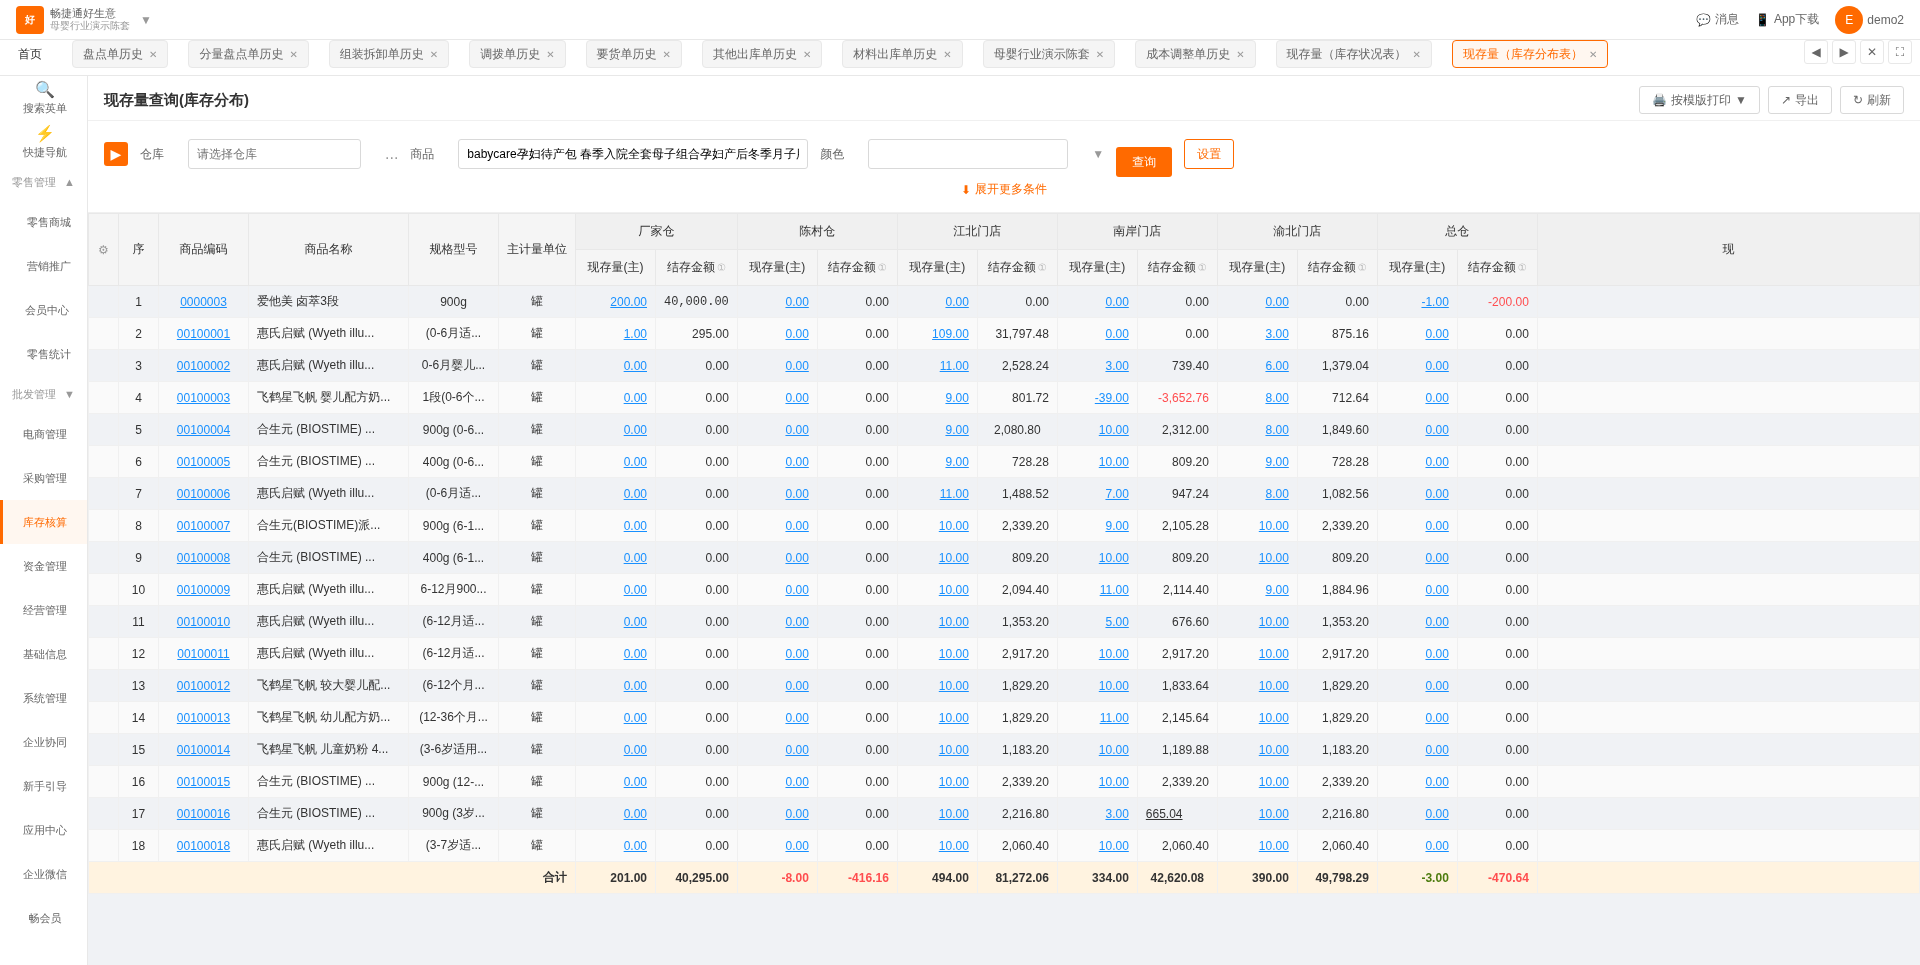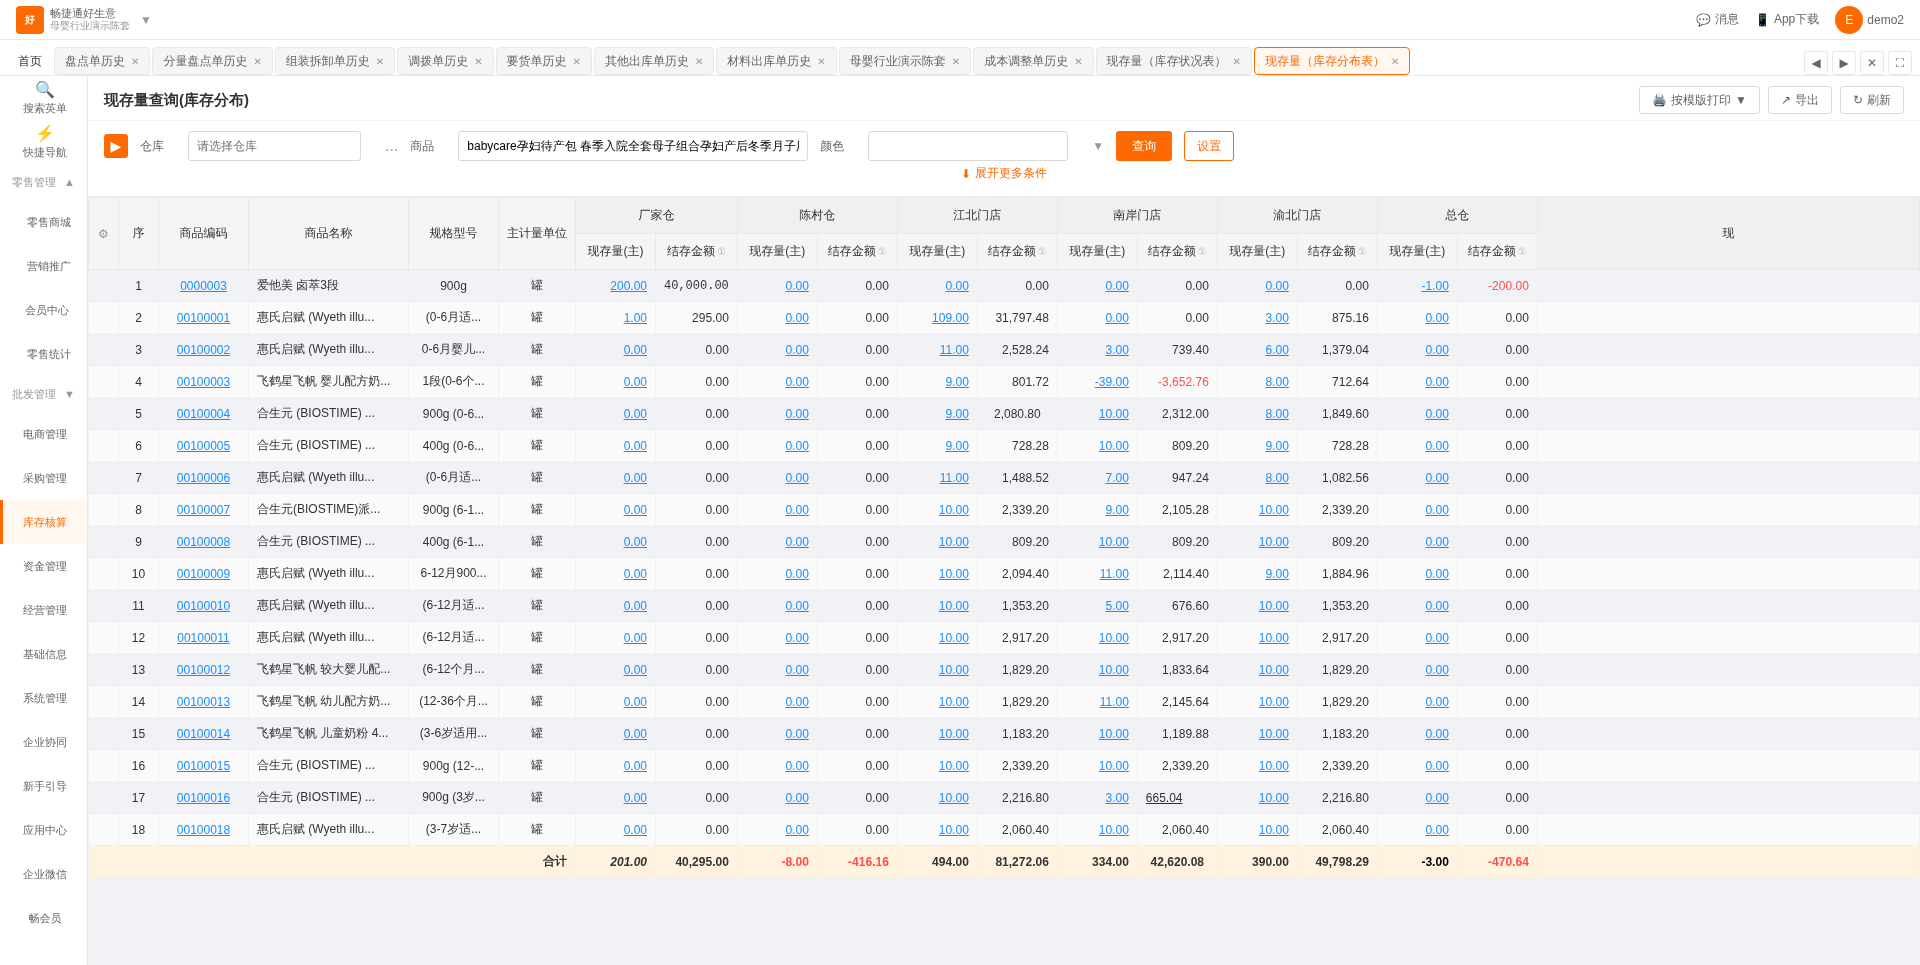--- a/index.html
+++ b/index.html
@@ -9,21 +9,21 @@
     .top-bar { height: 40px; background: #fff; display: flex; align-items: center; justify-content: space-between; padding: 0 16px; border-bottom: 1px solid #e8e8e8; }
     .top-bar-left { display: flex; align-items: center; gap: 8px; }
     .logo-area { display: flex; align-items: center; gap: 6px; }
     .logo-icon { width: 28px; height: 28px; background: #ff6a00; border-radius: 4px; display: flex; align-items: center; justify-content: center; color: white; font-size: 10px; font-weight: bold; }
     .logo-text { font-size: 11px; color: #666; line-height: 1.2; }
     .top-bar-right { display: flex; align-items: center; gap: 16px; }
     .top-bar-right-item { display: flex; align-items: center; gap: 4px; color: #666; font-size: 12px; cursor: pointer; }
     .avatar { width: 28px; height: 28px; border-radius: 50%; background: #ff6a00; display: flex; align-items: center; justify-content: center; color: white; font-size: 12px; }
 
     
-    .tab-bar { height: 36px; background: #fff; display: flex; align-items: flex-end; padding: 0 8px; border-bottom: 1px solid #e8e8e8; overflow: hidden; gap: 2px; }
+    .tab-bar { height: 36px; background: #fff; display: flex; align-items: flex-start; padding: 0 8px; border-bottom: 1px solid #e8e8e8; overflow: hidden; gap: 20px; }
     .tab { height: 28px; padding: 0 10px; border-radius: 4px; display: flex; align-items: center; gap: 6px; font-size: 12px; cursor: pointer; white-space: nowrap; border: 1px solid #e8e8e8; background: #f5f5f5; color: #666; }
     .tab.active { background: #fff7f0; border-color: #ff6a00; color: #ff6a00; }
     .tab-home { background: #fff; border: none; color: #333; }
     .tab-close { color: #999; font-size: 10px; cursor: pointer; }
     .tab-nav { display: flex; align-items: center; gap: 4px; margin-left: auto; }
     .tab-nav-btn { width: 24px; height: 24px; border: 1px solid #e8e8e8; border-radius: 3px; display: flex; align-items: center; justify-content: center; cursor: pointer; color: #666; font-size: 12px; background: #fff; }
 
     
     .layout { display: flex; height: calc(965px - 76px); }
 
@@ -42,21 +42,21 @@
     .btn-action { height: 28px; padding: 0 12px; border: 1px solid #d9d9d9; border-radius: 3px; background: #fff; cursor: pointer; font-size: 12px; color: #666; display: flex; align-items: center; gap: 4px; }
 
     
     .filter-area { background: #fff; padding: 10px 16px; border-bottom: 1px solid #f0f0f0; }
     .filter-row { display: flex; align-items: center; gap: 12px; flex-wrap: wrap; }
     .filter-item { display: flex; align-items: center; gap: 24px; }
     .filter-label { color: #666; font-size: 12px; white-space: nowrap; }
     .filter-input { height: 30px; border: 1px solid #d9d9d9; border-radius: 3px; padding: 0 8px; font-size: 12px; min-width: 100px; }
     .filter-input-long { min-width: 350px; }
     .filter-input-color { min-width: 200px; }
-    .btn-search { height: 30px; padding: 0 16px; background: #ff6a00; color: white; border: none; border-radius: 3px; cursor: pointer; font-size: 12px; }
+    .btn-search { height: 30px; padding: 0 16px; background: #ff6a00; color: white; border: none; border-radius: 3px; cursor: pointer; font-size: 12px; margin-top: 16px; }
     .btn-setting { height: 30px; padding: 0 12px; background: #fff; color: #ff6a00; border: 1px solid #ff6a00; border-radius: 3px; cursor: pointer; font-size: 12px; }
     .expand-btn { display: flex; align-items: center; gap: 4px; color: #ff6a00; cursor: pointer; font-size: 12px; justify-content: center; padding: 4px 0; }
     .filter-toggle { width: 24px; height: 24px; background: #ff6a00; color: white; border: none; border-radius: 3px; cursor: pointer; font-size: 14px; display: flex; align-items: center; justify-content: center; }
     .filter-dots { color: #999; font-size: 16px; cursor: pointer; }
     .data-table { width: 100%; border-collapse: collapse; font-size: 12px; min-width: 1600px; }
     .data-table th { background: #f5f5f5; height: 36px; padding: 0 8px; text-align: center; font-weight: 500; color: #333; border: 1px solid #e8e8e8; white-space: nowrap; position: sticky; top: 0; z-index: 1; }
     .data-table th.group-header { background: #f0f0f0; }
     .data-table td { height: 32px; padding: 0 8px; text-align: center; border: 1px solid #f0f0f0; color: #333; white-space: nowrap; }
     .data-table tr:nth-child(even) td { background: #fafafa; }
     .val-link { color: #1890ff; text-decoration: underline; cursor: pointer; }
@@ -684,31 +684,31 @@
                 <td class="col-val" style="text-align: right;"><span class="val-link">10.00</span></td>
                 <td class="col-val" style="text-align: right;">2,060.40</td>
                 <td class="col-val" style="text-align: right;"><span class="val-link">0.00</span></td>
                 <td class="col-val" style="text-align: right;">0.00</td>
                 <td></td>
               </tr>
             </tbody>
           <tfoot>
             <tr class="footer-row">
               <td colspan="6" style="text-align:right;font-weight:bold;">合计</td>
-              <td class="col-val" style="text-align:right;font-style:italic;">201.00</td>
+              <td class="col-val" style="text-align:right;">201.00</td>
               <td class="col-val" style="text-align:right;">40,295.00</td>
               <td class="col-val" style="text-align:right;color:#ff4d4f;">-8.00</td>
               <td class="col-val" style="text-align:right;color:#ff4d4f;">-416.16</td>
               <td class="col-val" style="text-align:right;">494.00</td>
               <td class="col-val" style="text-align:right;">81,272.06</td>
               <td class="col-val" style="text-align:right;">334.00</td>
               <td class="col-val" style="text-align:center;">42,620.08</td>
               <td class="col-val" style="text-align:right;">390.00</td>
               <td class="col-val" style="text-align:right;">49,798.29</td>
-              <td class="col-val" style="text-align:right;color:#000000;">-3.00</td>
+              <td class="col-val" style="text-align:right;color:#4d7c0f;">-3.00</td>
               <td class="col-val" style="text-align:right;color:#ff4d4f;">-470.64</td>
               <td></td>
             </tr>
           </tfoot>
         </table>
       </div>
     </div>
   </div>
 </div>
 

